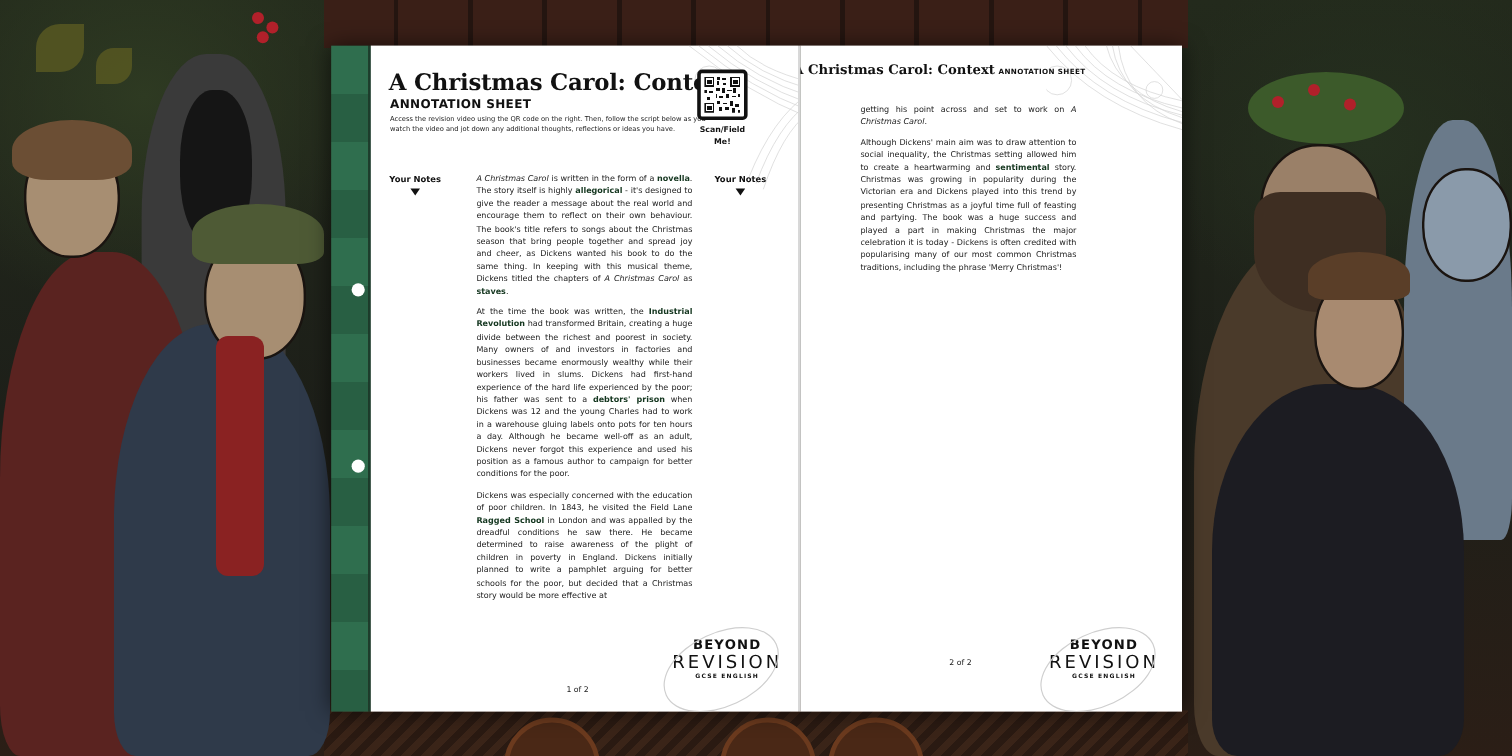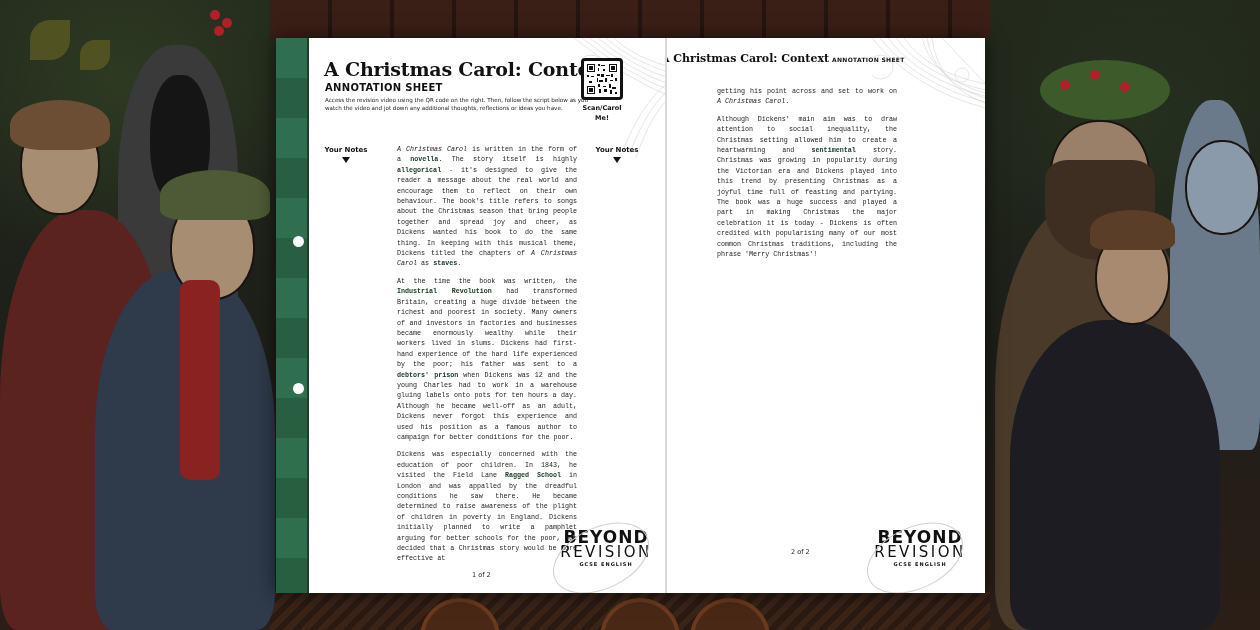--- a/index.html
+++ b/index.html
@@ -53,27 +53,27 @@
   .qr { width:42px; height:42px; margin:0 auto; border:3px solid #111; border-radius:4px;
     background:#fff; padding:3px; }
   .qr svg { width:100%; height:100%; display:block; }
   .qr-label { font-size:6.5px; font-weight:bold; color:#111; line-height:10px; margin-top:3px; }
 
   .notes-label { position:absolute; font-size:7px; font-weight:bold; color:#111; text-align:center; width:60px; }
   .notes-label .tri { display:block; margin:3px auto 0; width:0; height:0;
     border-left:4px solid transparent; border-right:4px solid transparent; border-top:6px solid #111; }
 
   .body-text { position:absolute; font-size:6.7px; line-height:10.4px; color:#1c1c1c;
-    text-align:justify;font-family:Liberation Mono, monospace; }
+    text-align:justify; }
   .body-text p { margin-bottom:7px; }
   .body-text b { color:#14361f; font-weight:bold; }
   .body-text i { font-style:italic; }
 
   .logo { position:absolute; width:100px; text-align:center; color:#111; }
-  .logo .l1 { font-size:17px; font-weight:bold; letter-spacing:1px; line-height:13px; }
+  .logo .l1 { font-size:11px; font-weight:bold; letter-spacing:1px; line-height:13px; }
   .logo .l2 { font-size:15px; letter-spacing:2.5px; line-height:16px; }
   .logo .l3 { font-size:5px; font-weight:bold; letter-spacing:1px; line-height:8px; }
   .logo .ellipse { position:absolute; left:-6px; top:-4px; width:102px; height:62px;
     border:1px solid #cfcfcf; border-radius:50%; transform:rotate(-25deg); }
 
   .page-num { position:absolute; font-size:6.5px; color:#222; }
 
   .running-head { position:absolute; left:-6px; top:14px; font-family:"DejaVu Serif", serif;
     font-size:11px; font-weight:bold; color:#111; white-space:nowrap; }
   .running-head .small { font-family:"DejaVu Sans", sans-serif; font-size:6px; letter-spacing:.3px; margin-left:3px; }
@@ -177,21 +177,21 @@
             <rect x="18" y="17" width="2" height="3"></rect>
               <rect x="21" y="19" width="3" height="2"></rect>
               <rect x="10" y="21" width="2" height="3"></rect>
             <rect x="14" y="21" width="3" height="2"></rect>
               <rect x="19" y="22" width="2" height="3"></rect>
               <rect x="23" y="23" width="2" height="2"></rect>
           </g>
         </svg>
       </div>
       <div class="qr-label">
-        <span>Scan/Carol</span><br>
+        <span>Scan/Field</span><br>
         <span>Me!</span>
       </div>
     </div>
 
     <div class="notes-label" style="left:7px;top:108px">
       <span>Your Notes</span>
       <span class="tri"></span>
     </div>
     <div class="notes-label" style="left:278px;top:108px">
       <span>Your Notes</span>

